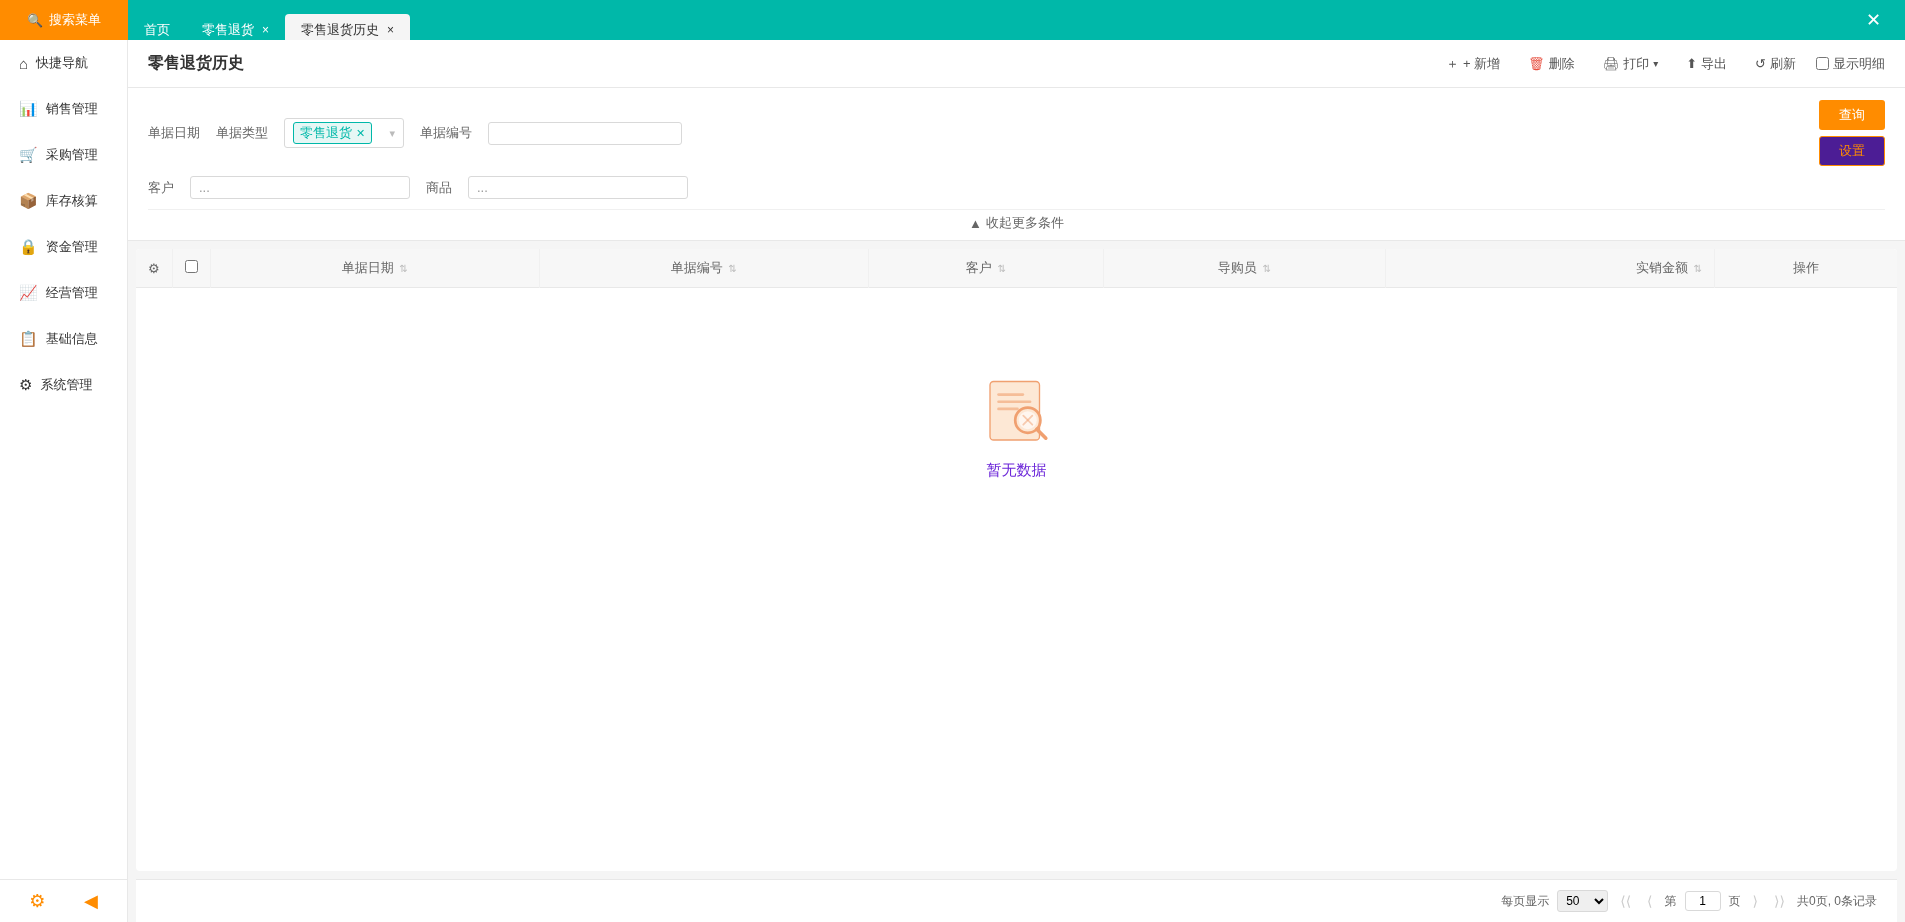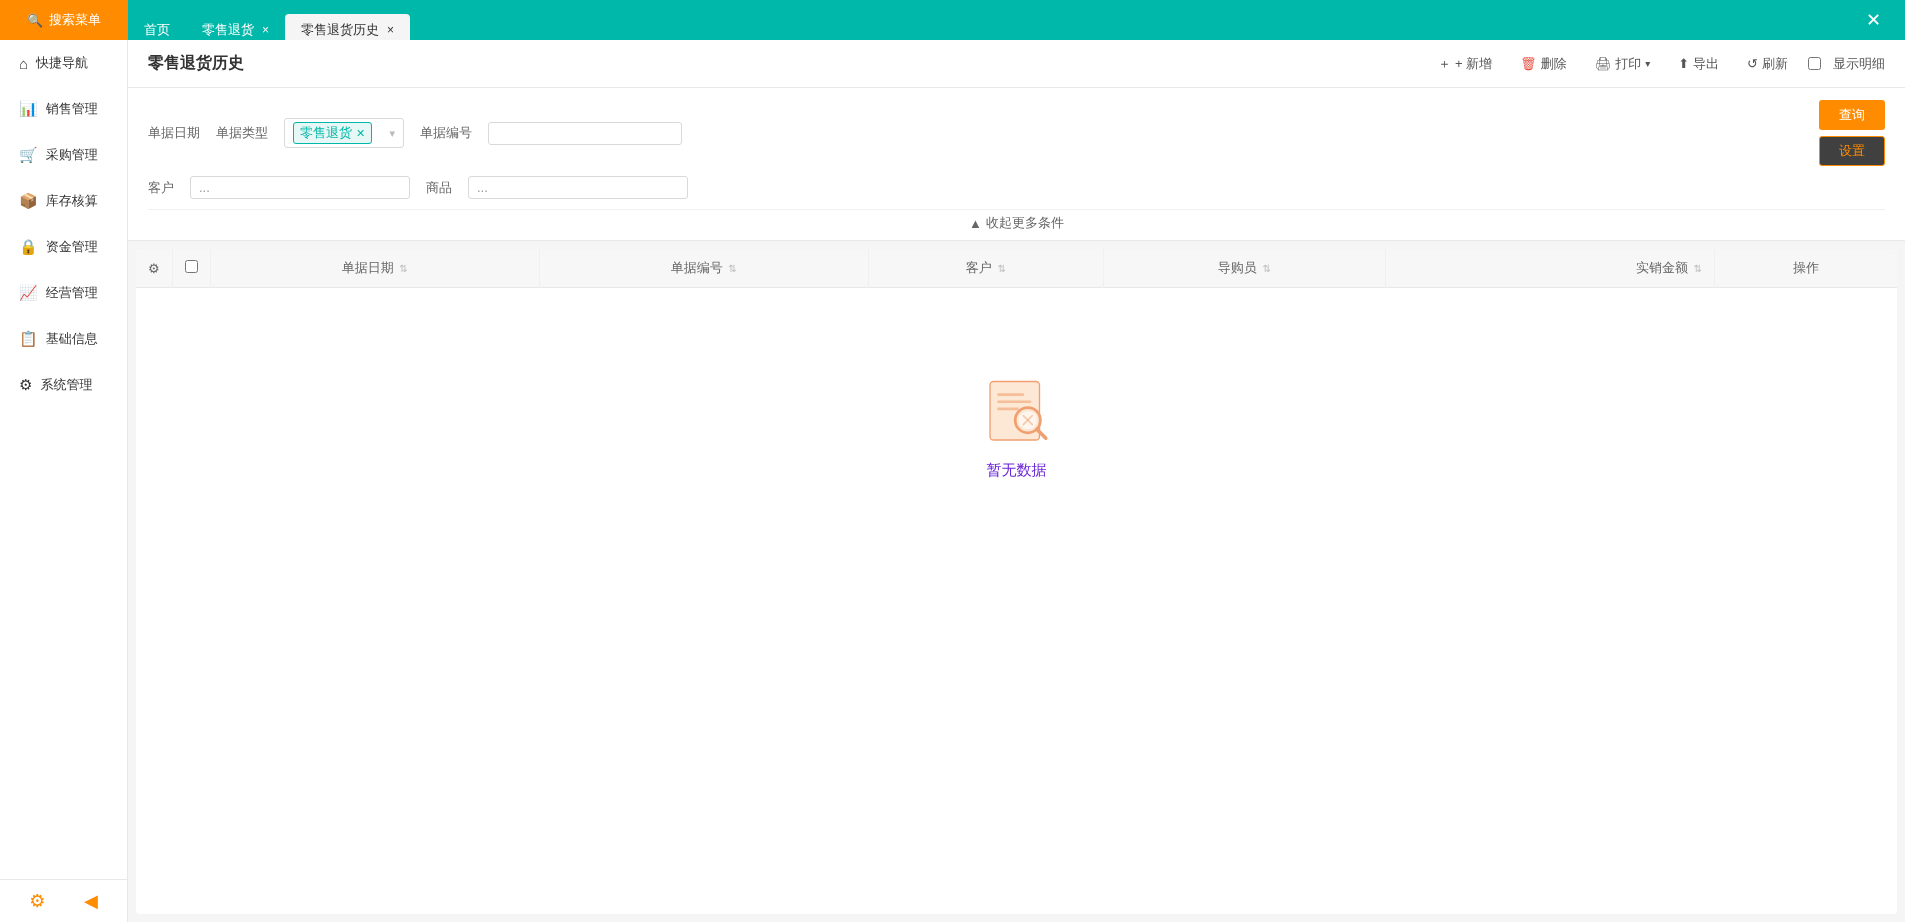--- a/index.html
+++ b/index.html
@@ -49,21 +49,21 @@
     .page-header {
       background: #fff; padding: 0 20px; height: 48px; display: flex; align-items: center; justify-content: space-between;
       border-bottom: 1px solid #e8e8e8; flex-shrink: 0;
     }
     .page-title { font-size: 16px; font-weight: bold; color: #333; }
     .header-actions { display: flex; align-items: center; gap: 12px; }
     .action-btn {
       display: flex; align-items: center; gap: 4px; cursor: pointer; color: #555; font-size: 13px;
       padding: 4px 8px; border-radius: 3px;
     }
-    .checkbox-label { display: flex; align-items: center; gap: 12px; color: #555; font-size: 12px; cursor: pointer; }
+    .checkbox-label { display: flex; align-items: center; gap: 4px; color: #555; font-size: 12px; cursor: pointer; }
 
     
     .filter-area {
       background: #fff; padding: 12px 20px 4px; border-bottom: 1px solid #e8e8e8; flex-shrink: 0;
     }
     .filter-row { display: flex; align-items: center; gap: 16px; margin-bottom: 10px; flex-wrap: wrap; }
     .filter-label { color: #666; font-size: 13px; white-space: nowrap; }
     .date-filters { display: flex; align-items: center; gap: 4px; }
     .date-btn {
       padding: 2px 8px; border-radius: 3px; cursor: pointer; font-size: 12px; color: #666;
@@ -85,21 +85,21 @@
     }
     .filter-dots { color: #999; cursor: pointer; }
     .collapse-btn {
       display: flex; align-items: center; gap: 4px; cursor: pointer; color: #666; font-size: 12px;
       margin: 0 auto; padding: 4px 16px; border-top: 1px solid #f0f0f0; justify-content: center;
     }
 
     
     .query-actions { display: flex; flex-direction: column; gap: 6px; margin-left: auto; }
     .btn-query { background: #ff8c00; color: #fff; border: none; padding: 6px 20px; border-radius: 3px; cursor: pointer; font-size: 13px; }
-    .btn-settings { background: #404040; color: #ff8c00; border: 1px solid #ff8c00; padding: 5px 18px; border-radius: 3px; cursor: pointer; font-size: 13px; }
+    .btn-settings { background: #4c1d95; color: #ff8c00; border: 1px solid #ff8c00; padding: 5px 18px; border-radius: 3px; cursor: pointer; font-size: 13px; }
 
     
     .table-area { flex: 1; overflow: auto; background: #fff; margin: 8px; border-radius: 4px; }
     table { width: 100%; border-collapse: collapse; }
     thead tr { background: #f7f7f7; border-bottom: 1px solid #e8e8e8; }
     th { padding: 10px 12px; text-align: center; color: #666; font-weight: normal; font-size: 13px; white-space: nowrap; border-right: 1px solid #f0f0f0; }
     th:last-child { border-right: none; }
     th .sort-icon { color: #bbb; font-size: 10px; margin-left: 2px; }
     .th-settings { width: 36px; text-align: center; }
     .th-checkbox { width: 36px; text-align: center; }
@@ -305,14 +305,30 @@
                   </svg>
                 </div>
                 <span class="empty-text">暂无数据</span>
               </div>
             </td>
           </tr>
         </tbody>
       </table>
     </div>
 
+    <div class="pagination">
+      <span class="page-size-label">每页显示</span>
+      <select class="page-size-select">
+        <option>50</option>
+        <option>20</option>
+        <option>100</option>
+      </select>
+      <span class="page-nav-btn disabled">⟨⟨</span>
+      <span class="page-nav-btn disabled">⟨</span>
+      <span class="page-size-label">第</span>
+      <input class="page-input" value="1" style="">
+      <span class="page-size-label">页</span>
+      <span class="page-nav-btn disabled">⟩</span>
+      <span class="page-nav-btn disabled">⟩⟩</span>
+      <span class="page-info">共0页, 0条记录</span>
+    </div>
   </div>
 </div>
 
 </body></html>

